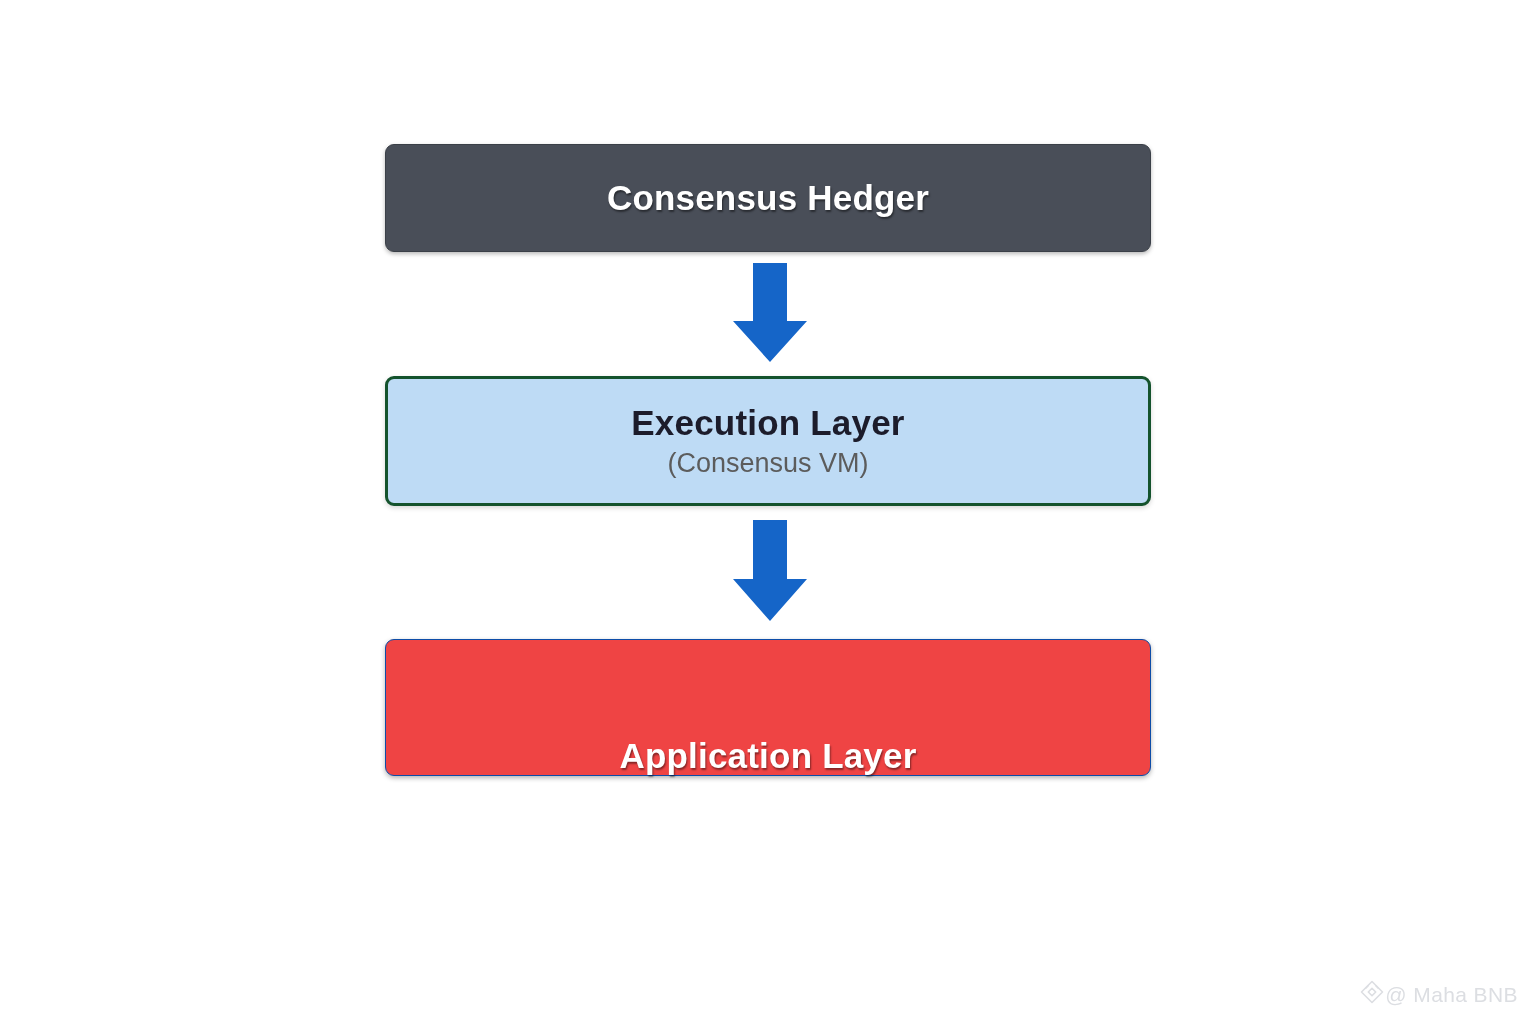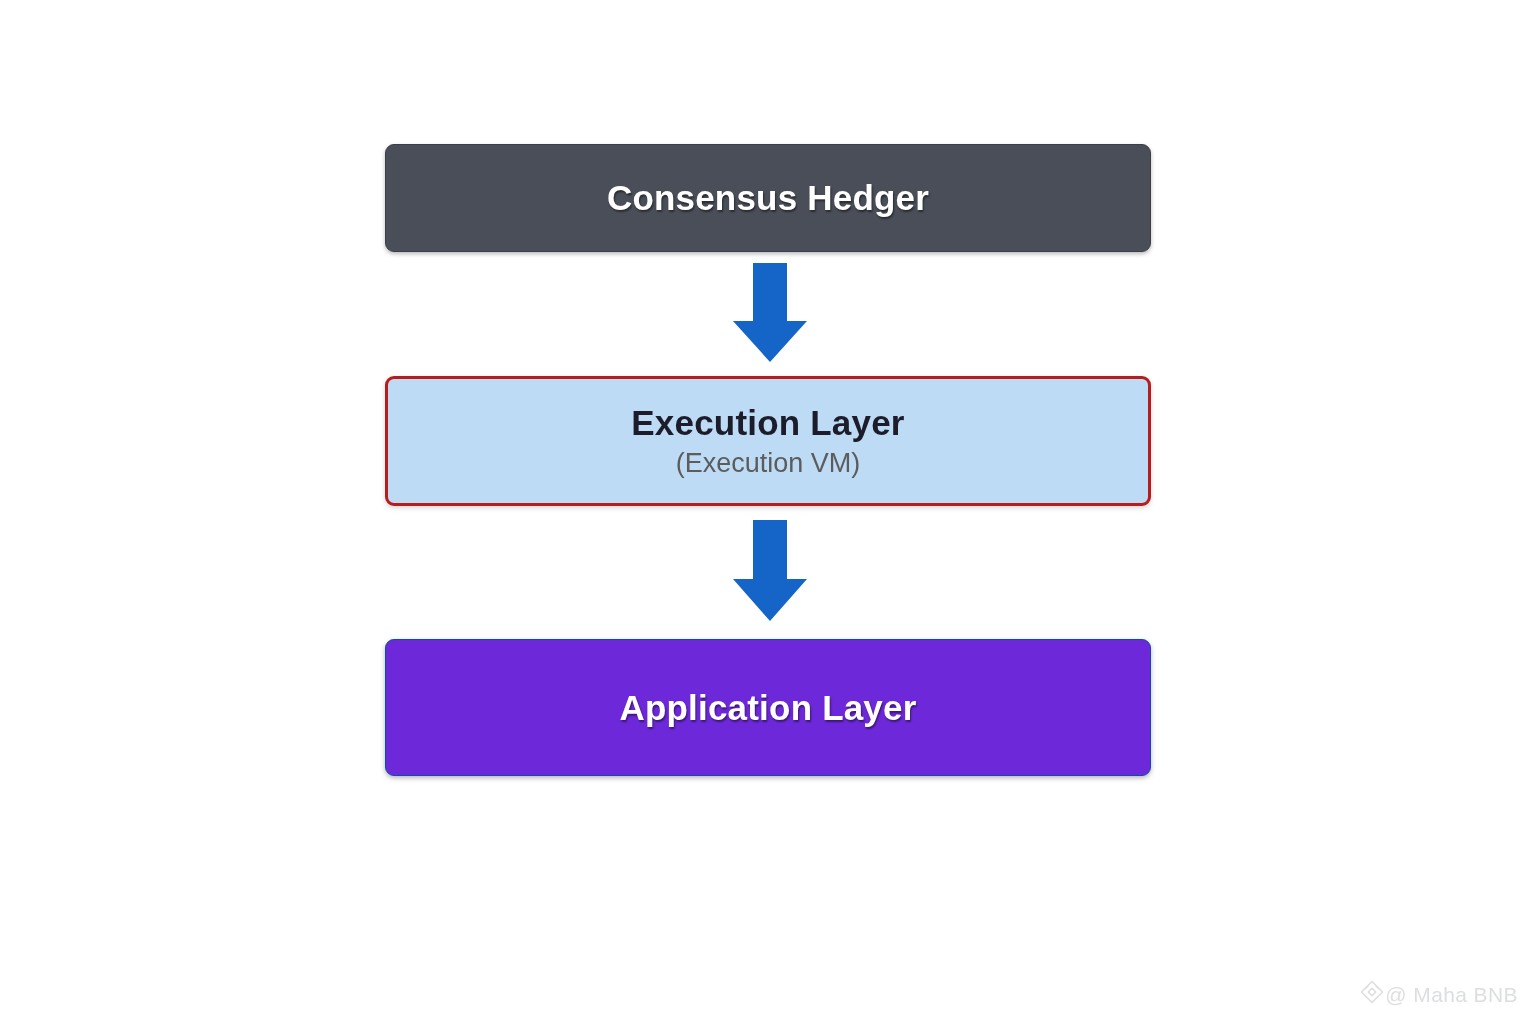--- a/index.html
+++ b/index.html
@@ -40,30 +40,31 @@
     height: 108px;
     background: #494E58;
     border: 1px solid #3B4048;
     box-shadow: 0 2px 4px rgba(0,0,0,0.28);
   }
 
   .box-execution {
     top: 376px;
     height: 130px;
     background: #BEDBF5;
-    border: 3px solid #b91c1c;
+    border: 3px solid #14532d;
     box-shadow: 0 2px 5px rgba(0,0,0,0.16);
   }
 
   .box-application {
     top: 639px;
     height: 137px;
-    background: #6d28d9;
+    background: #ef4444;
     border: 1px solid #0D4DA8;
     box-shadow: 0 2px 5px rgba(0,0,0,0.30);
+    justify-content: flex-end;
   }
 
   .layer-title {
     font-size: 35px;
     font-weight: bold;
     line-height: 1.12;
     letter-spacing: 0.2px;
   }
 
   .layer-subtitle {
@@ -122,21 +123,21 @@
   </div>
 
   <div class="flow-arrow arrow-1">
     <svg viewBox="0 0 74 99" preserveAspectRatio="none" aria-hidden="true">
       <polygon points="20,0 54,0 54,58 74,58 37,99 0,58 20,58" fill="#1565C8"></polygon>
     </svg>
   </div>
 
   <div class="layer-box box-execution on-light">
     <div class="layer-title">Execution Layer</div>
-    <div class="layer-subtitle">(Execution VM)</div>
+    <div class="layer-subtitle">(Consensus VM)</div>
   </div>
 
   <div class="flow-arrow arrow-2">
     <svg viewBox="0 0 74 101" preserveAspectRatio="none" aria-hidden="true">
       <polygon points="20,0 54,0 54,59 74,59 37,101 0,59 20,59" fill="#1565C8"></polygon>
     </svg>
   </div>
 
   <div class="layer-box box-application on-dark">
     <div class="layer-title">Application Layer</div>

